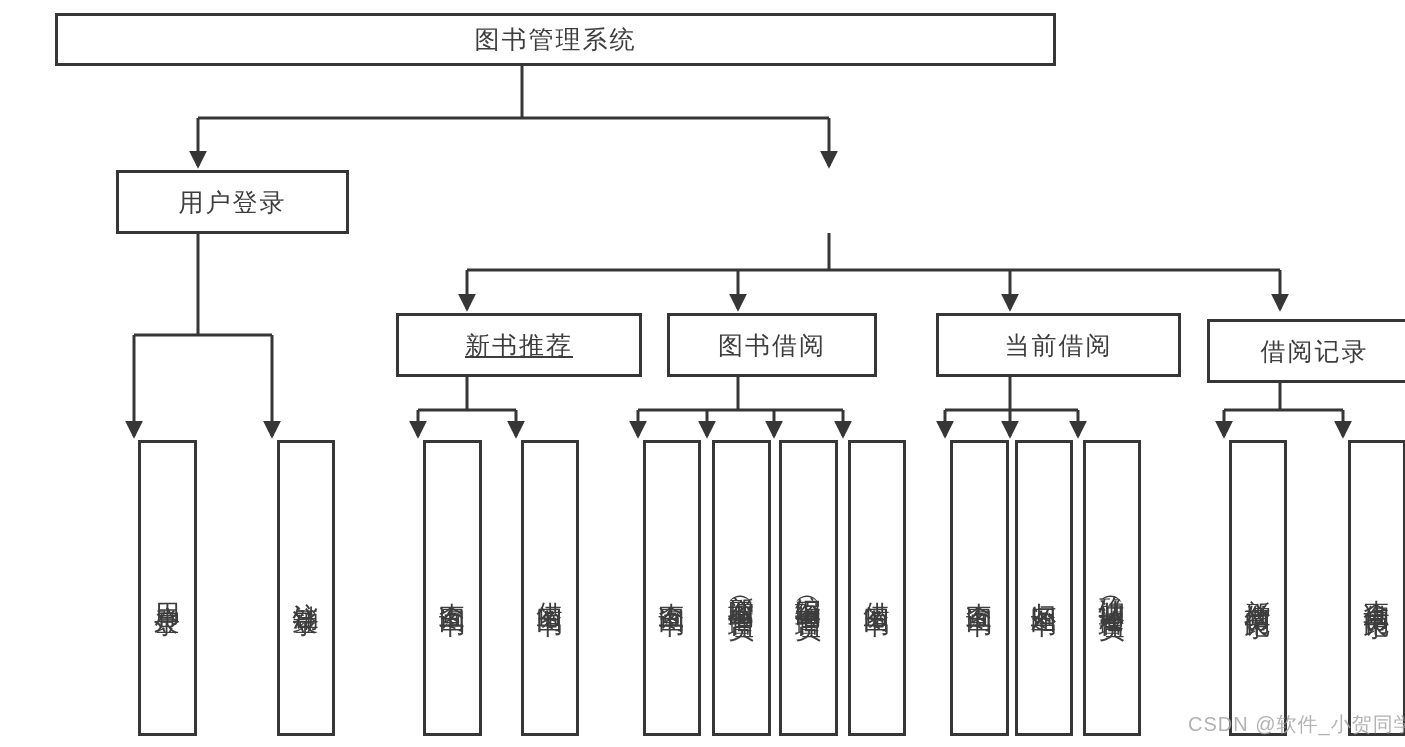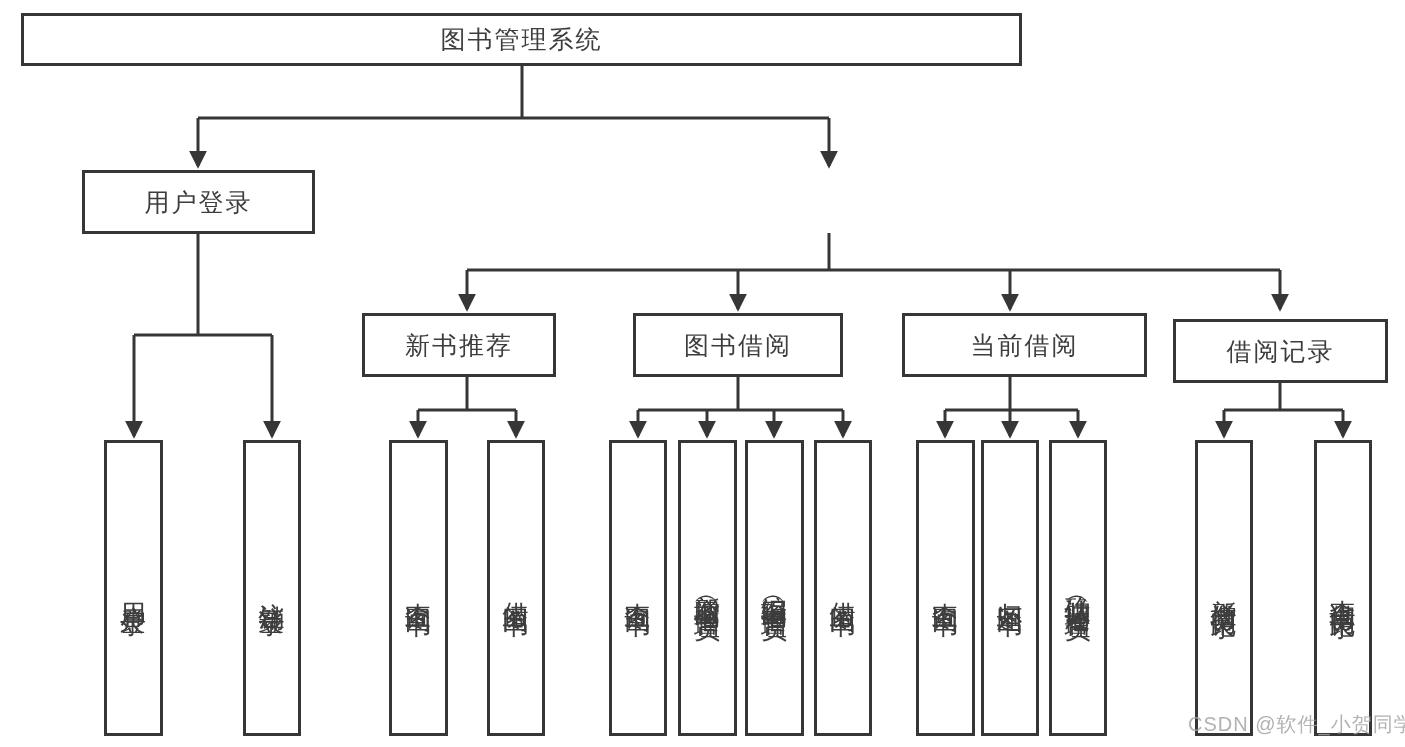--- a/index.html
+++ b/index.html
@@ -23,20 +23,21 @@
   .box {
     position: absolute;
     box-sizing: border-box;
     background: #ffffff;
     border: 3px solid #363636;
     color: #3d3d3d;
     display: flex;
     align-items: center;
     justify-content: center;
     text-align: center;
+    margin-left: 34px;
   }
   .h-box {
     font-size: 25px;
     letter-spacing: 2px;
     line-height: 1;
   }
   .v-box {
     top: 440px;
     height: 296px;
     writing-mode: vertical-rl;
@@ -101,21 +102,21 @@
       <path d="M1280,377 V410 M1224,410 H1343"></path>
       <line x1="1224" y1="410" x2="1224" y2="436" marker-end="url(#arrow)"></line>
       <line x1="1343" y1="410" x2="1343" y2="436" marker-end="url(#arrow)"></line>
     </g>
   </svg>
 
   <div class="box h-box" style="left:21px; top:13px; width:1001px; height:53px;">图书管理系统</div>
 
   <div class="box h-box" style="left:82px; top:170px; width:233px; height:64px;">用户登录</div>
 
-  <div class="box h-box" style="left:362px; top:313px; width:194px; height:64px;">新书推荐</div>
+  <div class="box h-box" style="left:362px; top:313px; width:246px; height:64px;text-decoration:underline;">新书推荐</div>
   <div class="box h-box" style="left:633px; top:313px; width:210px; height:64px;">图书借阅</div>
   <div class="box h-box" style="left:902px; top:313px; width:245px; height:64px;">当前借阅</div>
   <div class="box h-box" style="left:1173px; top:319px; width:215px; height:64px;">借阅记录</div>
 
   <div class="box v-box" style="left:104px; width:59px;">用户登录</div>
   <div class="box v-box" style="left:243px; width:58px;">注销登录</div>
 
   <div class="box v-box" style="left:389px; width:59px;">查询图书</div>
   <div class="box v-box" style="left:487px; width:58px;">借阅图书</div>
 

